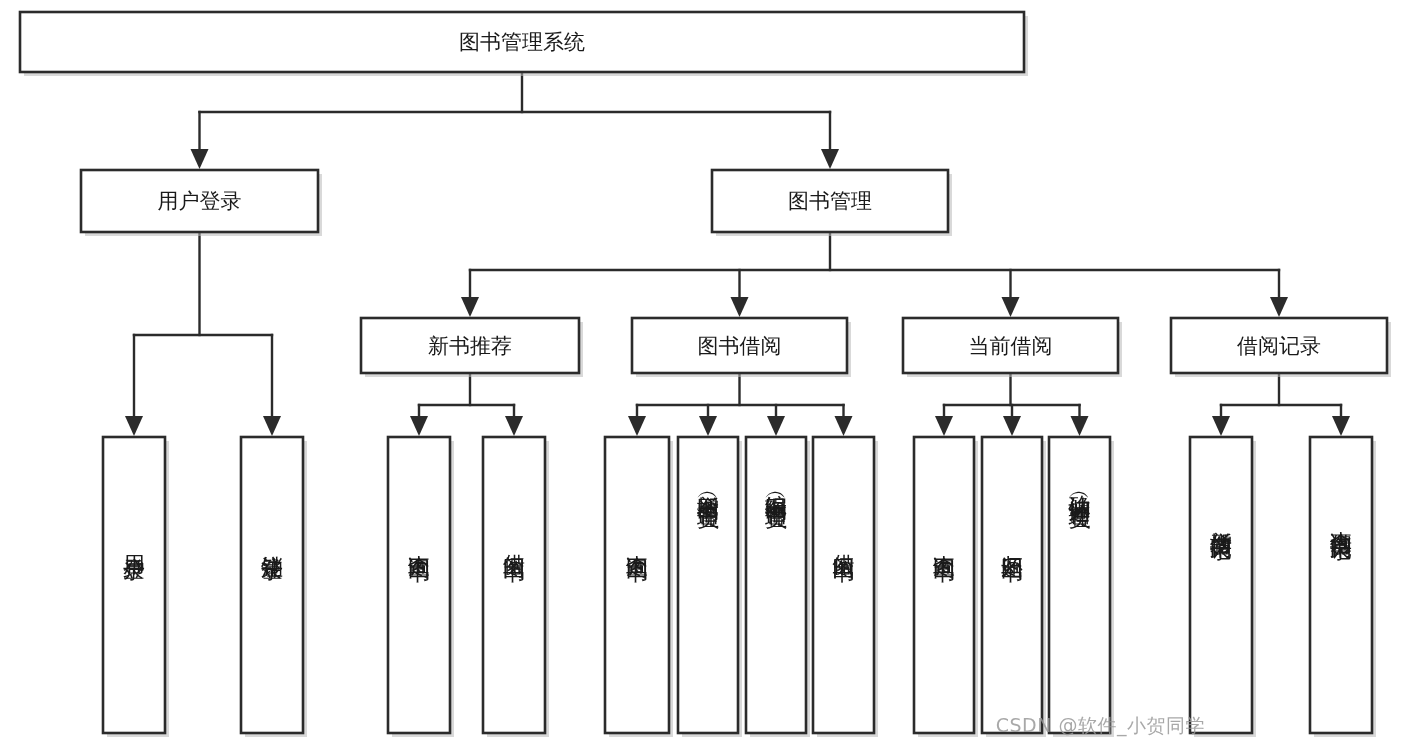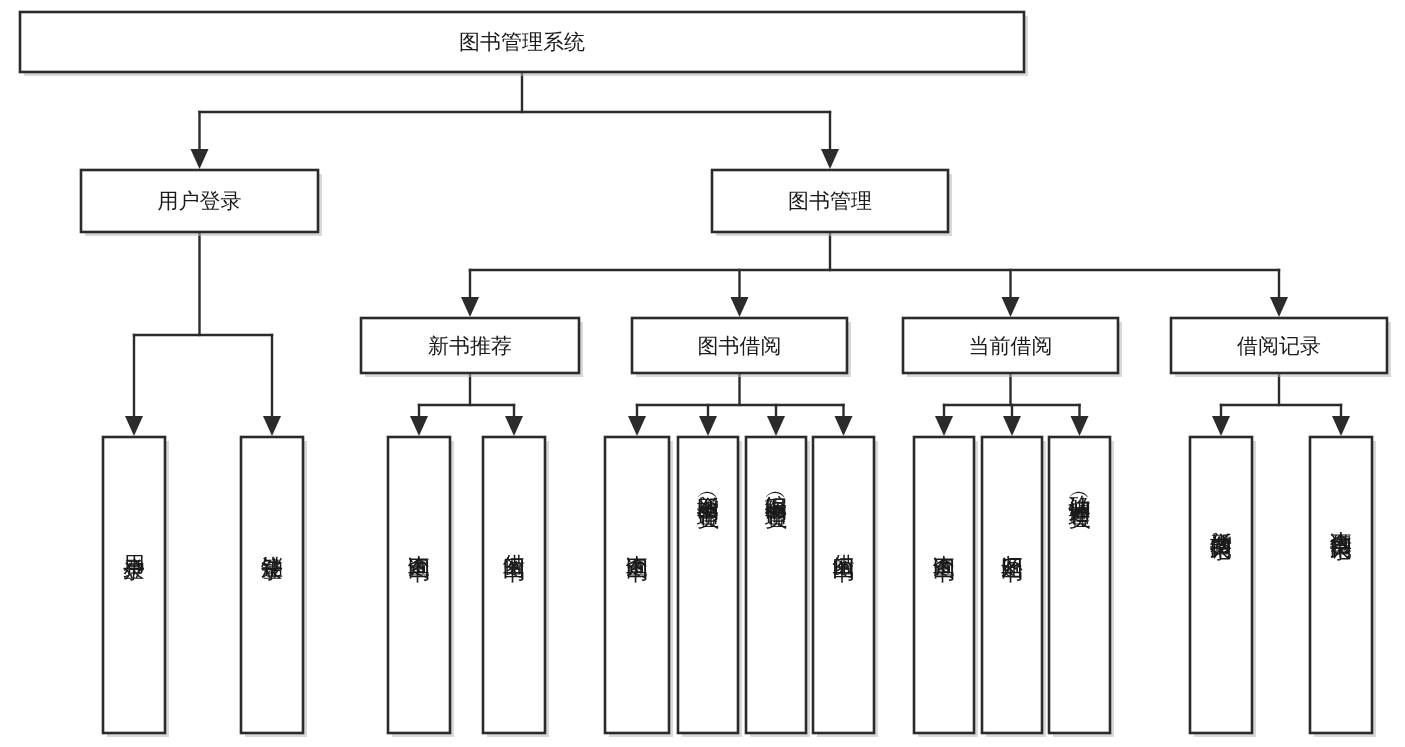--- a/index.html
+++ b/index.html
@@ -281,13 +281,14 @@
       <div class="vert-label-wrap" style="left: 1049px; top: 437px; width: 61px; height: 296px;">
         <div class="vert-label" style="margin-top: 40px;">确认归还（管理员）</div>
       </div>
       <div class="vert-label-wrap" style="left: 1190px; top: 437px; width: 62px; height: 296px;">
         <div class="vert-label" style="margin-top: 76px;">新增借阅记录</div>
       </div>
       <div class="vert-label-wrap" style="left: 1310px; top: 437px; width: 62px; height: 296px;">
         <div class="vert-label" style="margin-top: 76px;">查询借阅记录</div>
       </div>
     </div>
+  <div class="watermark">CSDN @软件_小贺同学</div>
 </div>
 
 </body></html>

